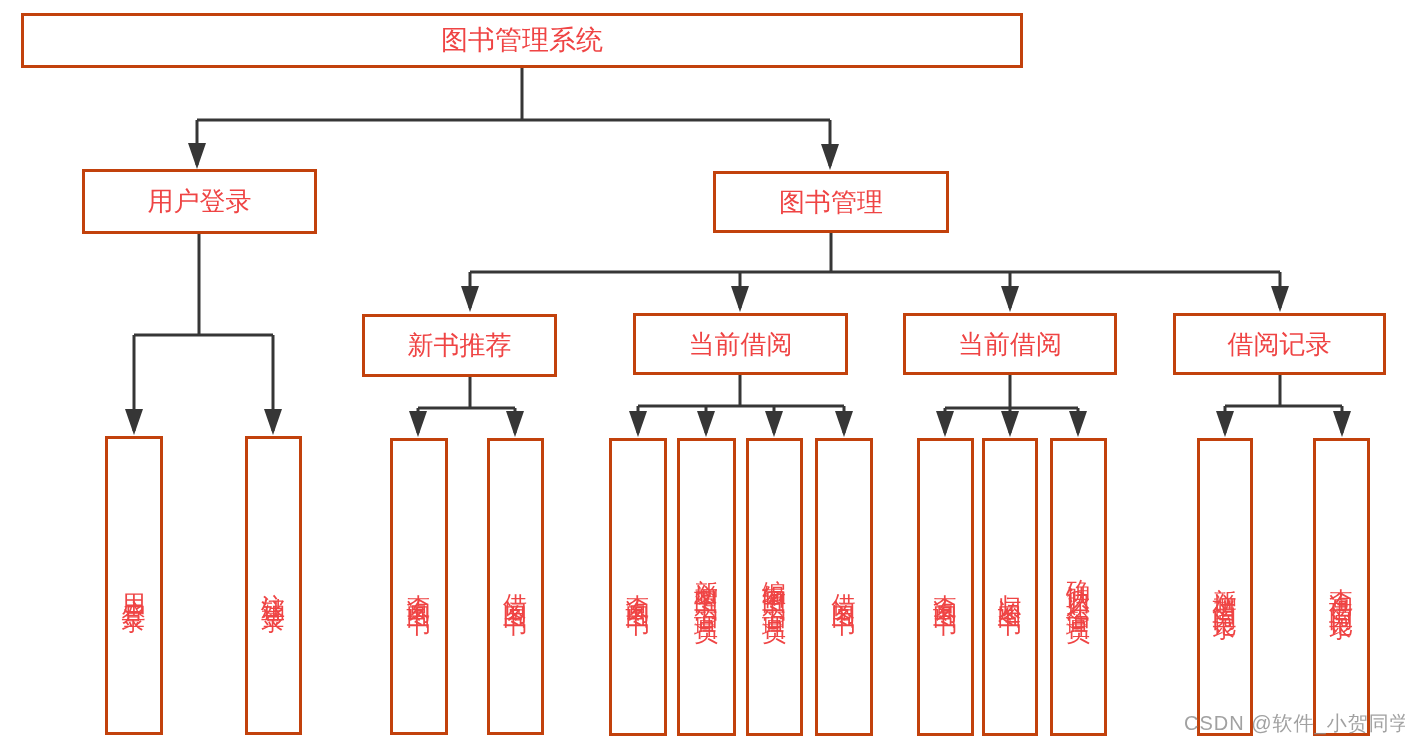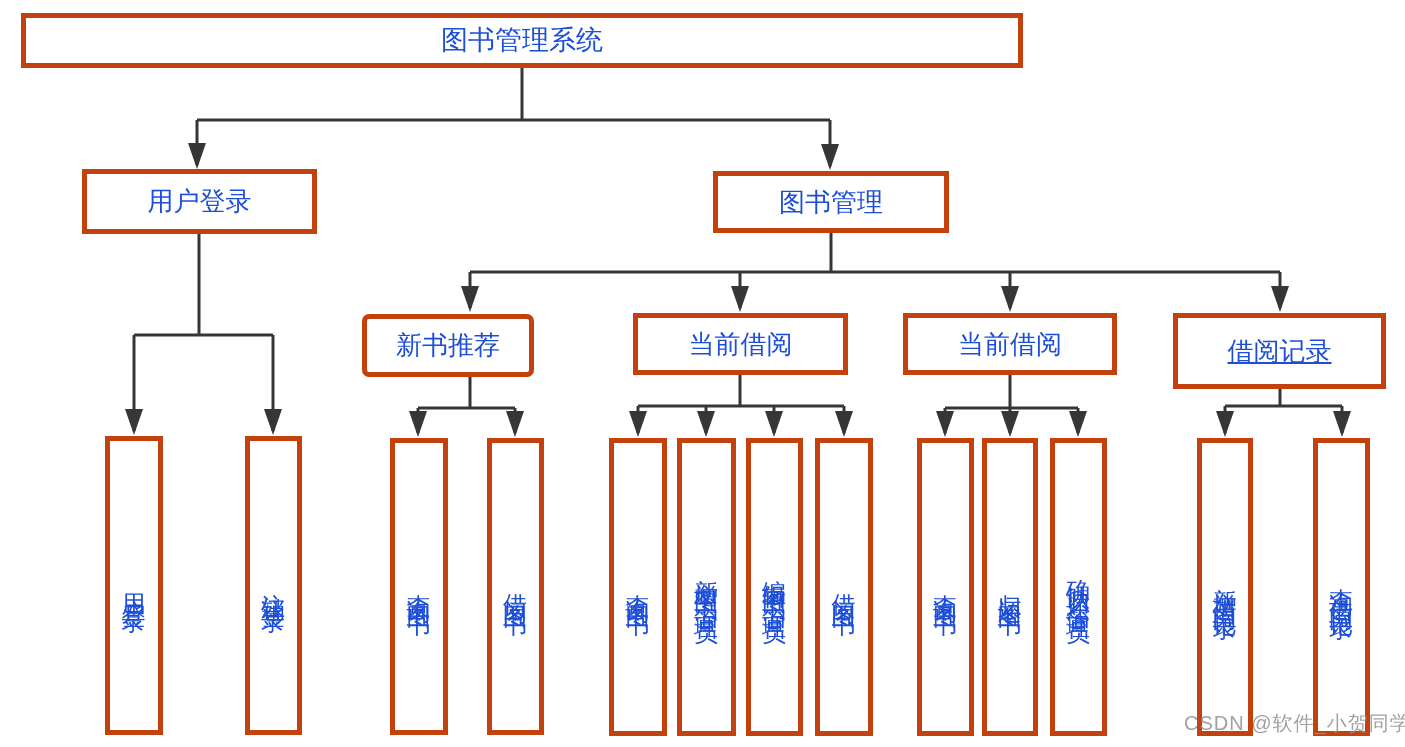--- a/index.html
+++ b/index.html
@@ -2,39 +2,39 @@
 <html><head>
 <meta charset="utf-8">
 <style>
   html,body{margin:0;padding:0;background:#ffffff;}
   .stage{
     position:relative;width:1405px;height:747px;background:#ffffff;
     font-family:"Liberation Sans",sans-serif;color:#333333;overflow:hidden;
   }
   svg.wires{position:absolute;left:0;top:0;width:1405px;height:747px;}
   .box{
-    position:absolute;box-sizing:border-box;border:5px solid #c2410c;background:#ffffff;
+    position:absolute;box-sizing:border-box;border:3px solid #c2410c;background:#ffffff;
     display:flex;align-items:center;justify-content:center;
-    font-size:26px;color:#1d4ed8;text-align:center;line-height:1.25;
+    font-size:26px;color:#ef4444;text-align:center;line-height:1.25;
     z-index:2;
   }
   .vbox{
     writing-mode:vertical-rl;text-orientation:mixed;
     font-size:24px;letter-spacing:6px;line-height:1.3;
   }
   
   #r  {left:21px;  top:13px;  width:1002px;height:55px;font-size:27px;}
   
   #l1 {left:82px;  top:169px; width:235px; height:65px;}
   #l2 {left:713px; top:171px; width:236px; height:62px;}
   
-  #m1 {left:362px; top:314px; width:172px; height:63px;border-radius:7px;}
+  #m1 {left:362px; top:314px; width:195px; height:63px;}
   #m2 {left:633px; top:313px; width:215px; height:62px;}
   #m3 {left:903px; top:313px; width:214px; height:62px;text-align:right;}
-  #m4 {left:1173px;top:313px; width:213px; height:76px;text-decoration:underline;}
+  #m4 {left:1173px;top:313px; width:213px; height:62px;}
   
   #v1 {left:105px; top:436px; width:58px; height:299px;}
   #v2 {left:245px; top:436px; width:57px; height:299px;}
   #v3 {left:390px; top:438px; width:58px; height:297px;}
   #v4 {left:487px; top:438px; width:57px; height:297px;}
   #v5 {left:609px; top:438px; width:58px; height:298px;}
   #v6 {left:677px; top:438px; width:59px; height:298px;}
   #v7 {left:746px; top:438px; width:57px; height:298px;}
   #v8 {left:815px; top:438px; width:58px; height:298px;}
   #v9 {left:917px; top:438px; width:57px; height:298px;}

